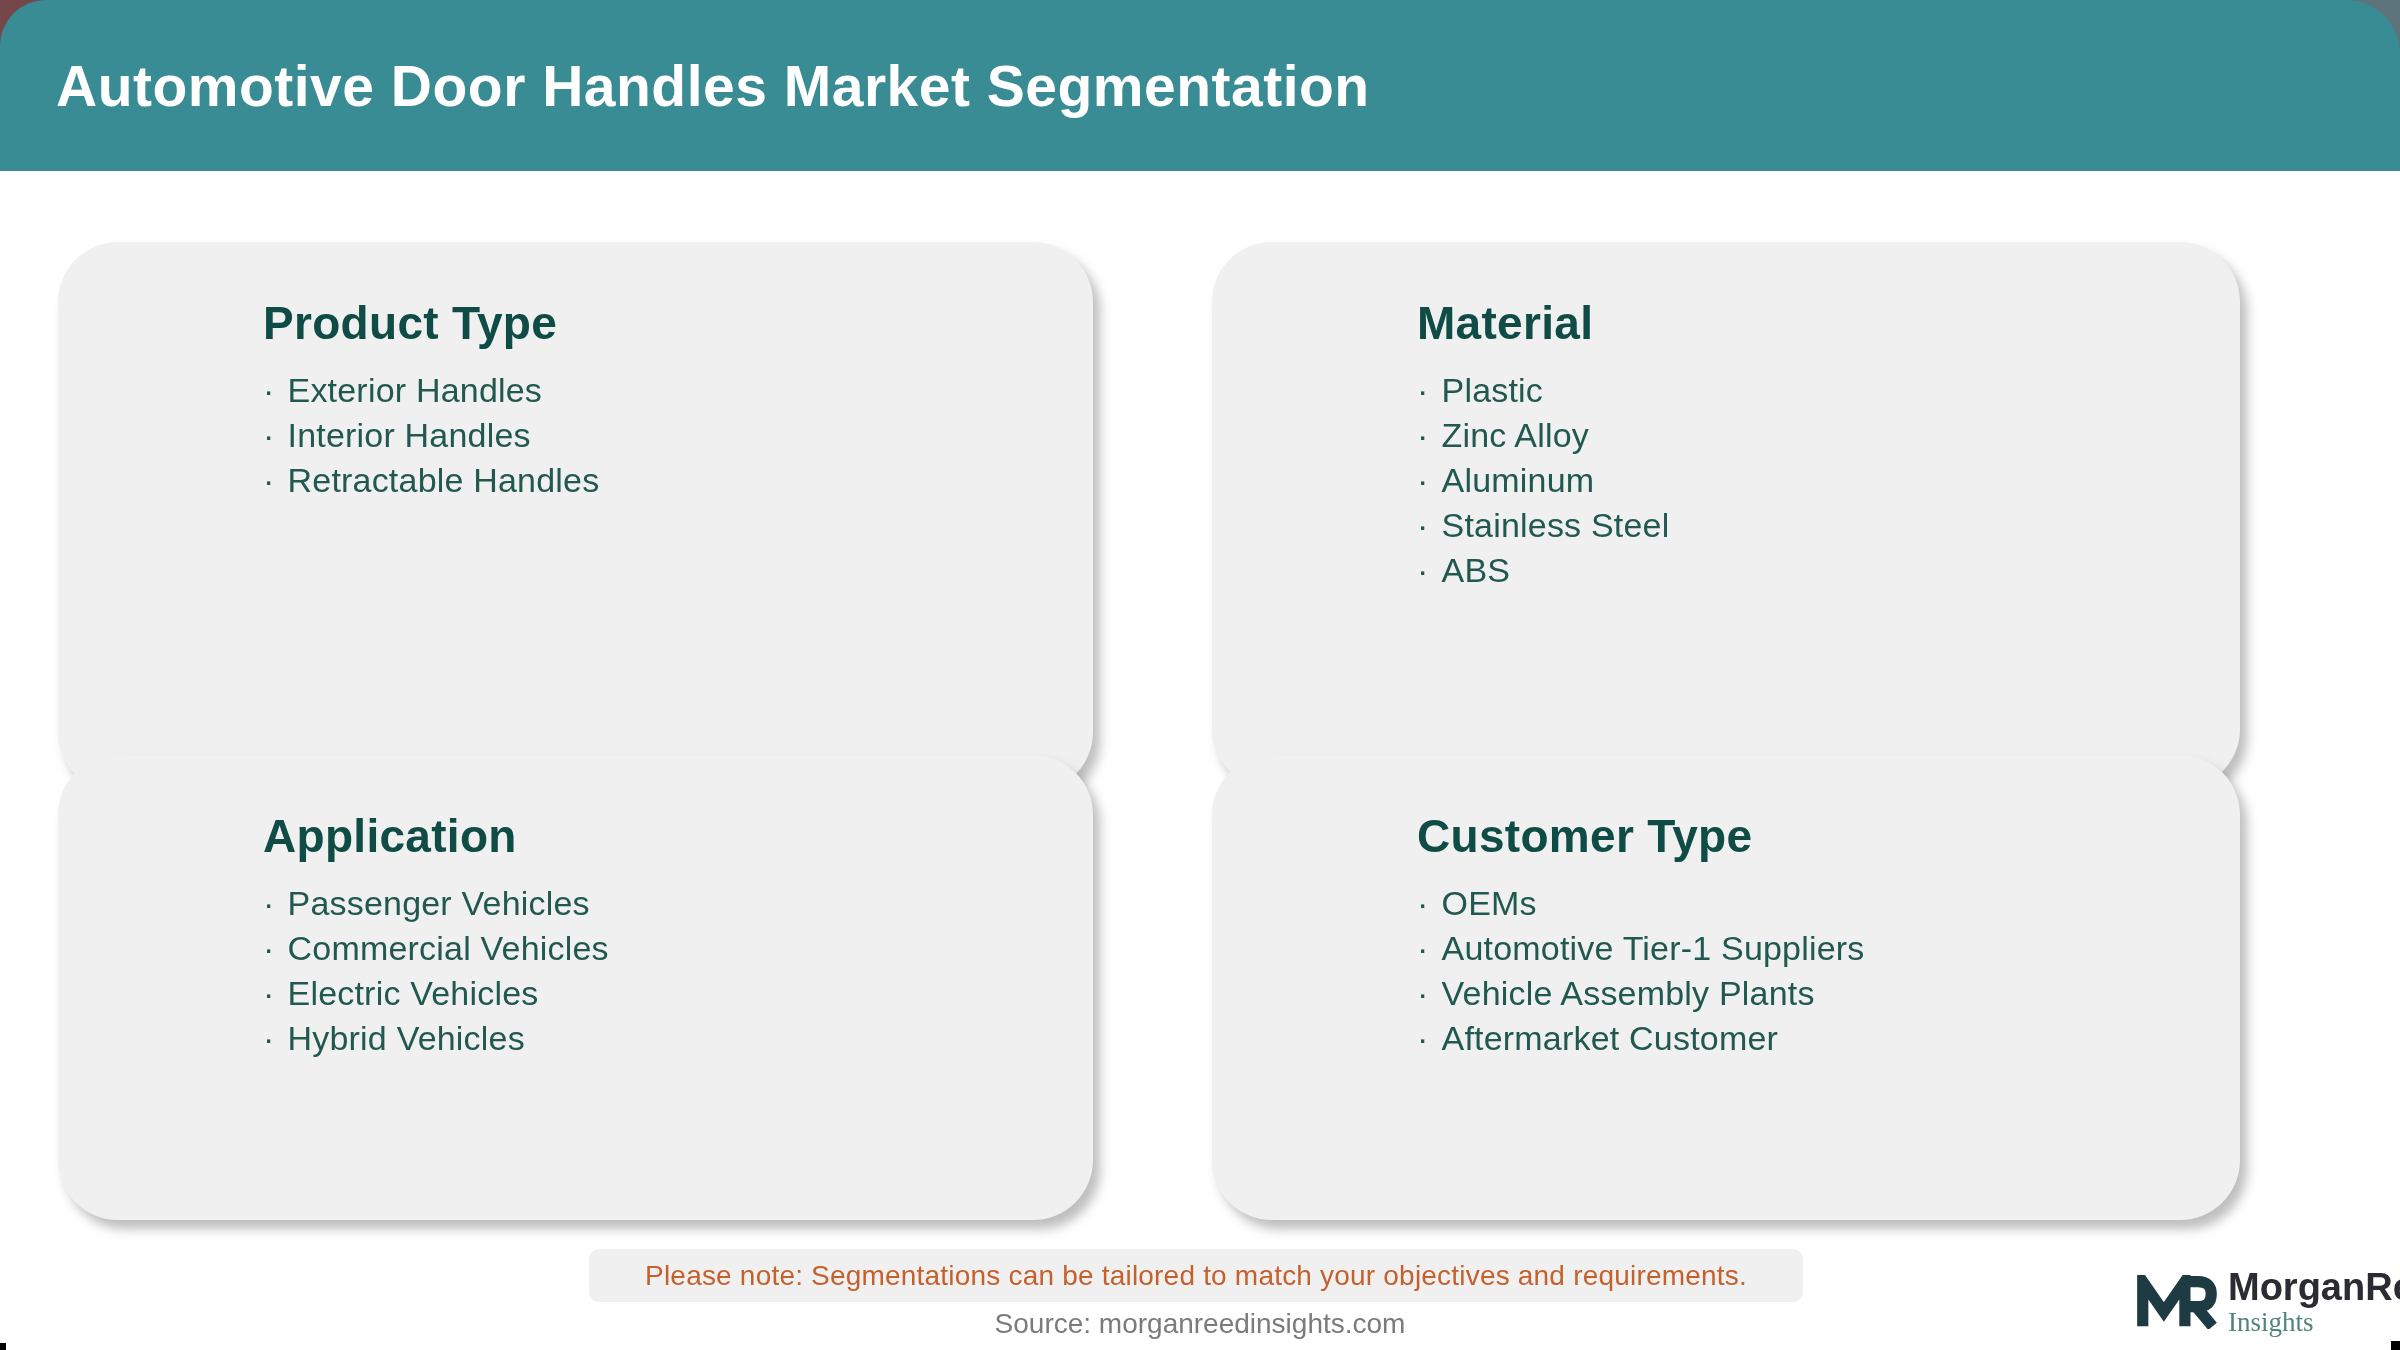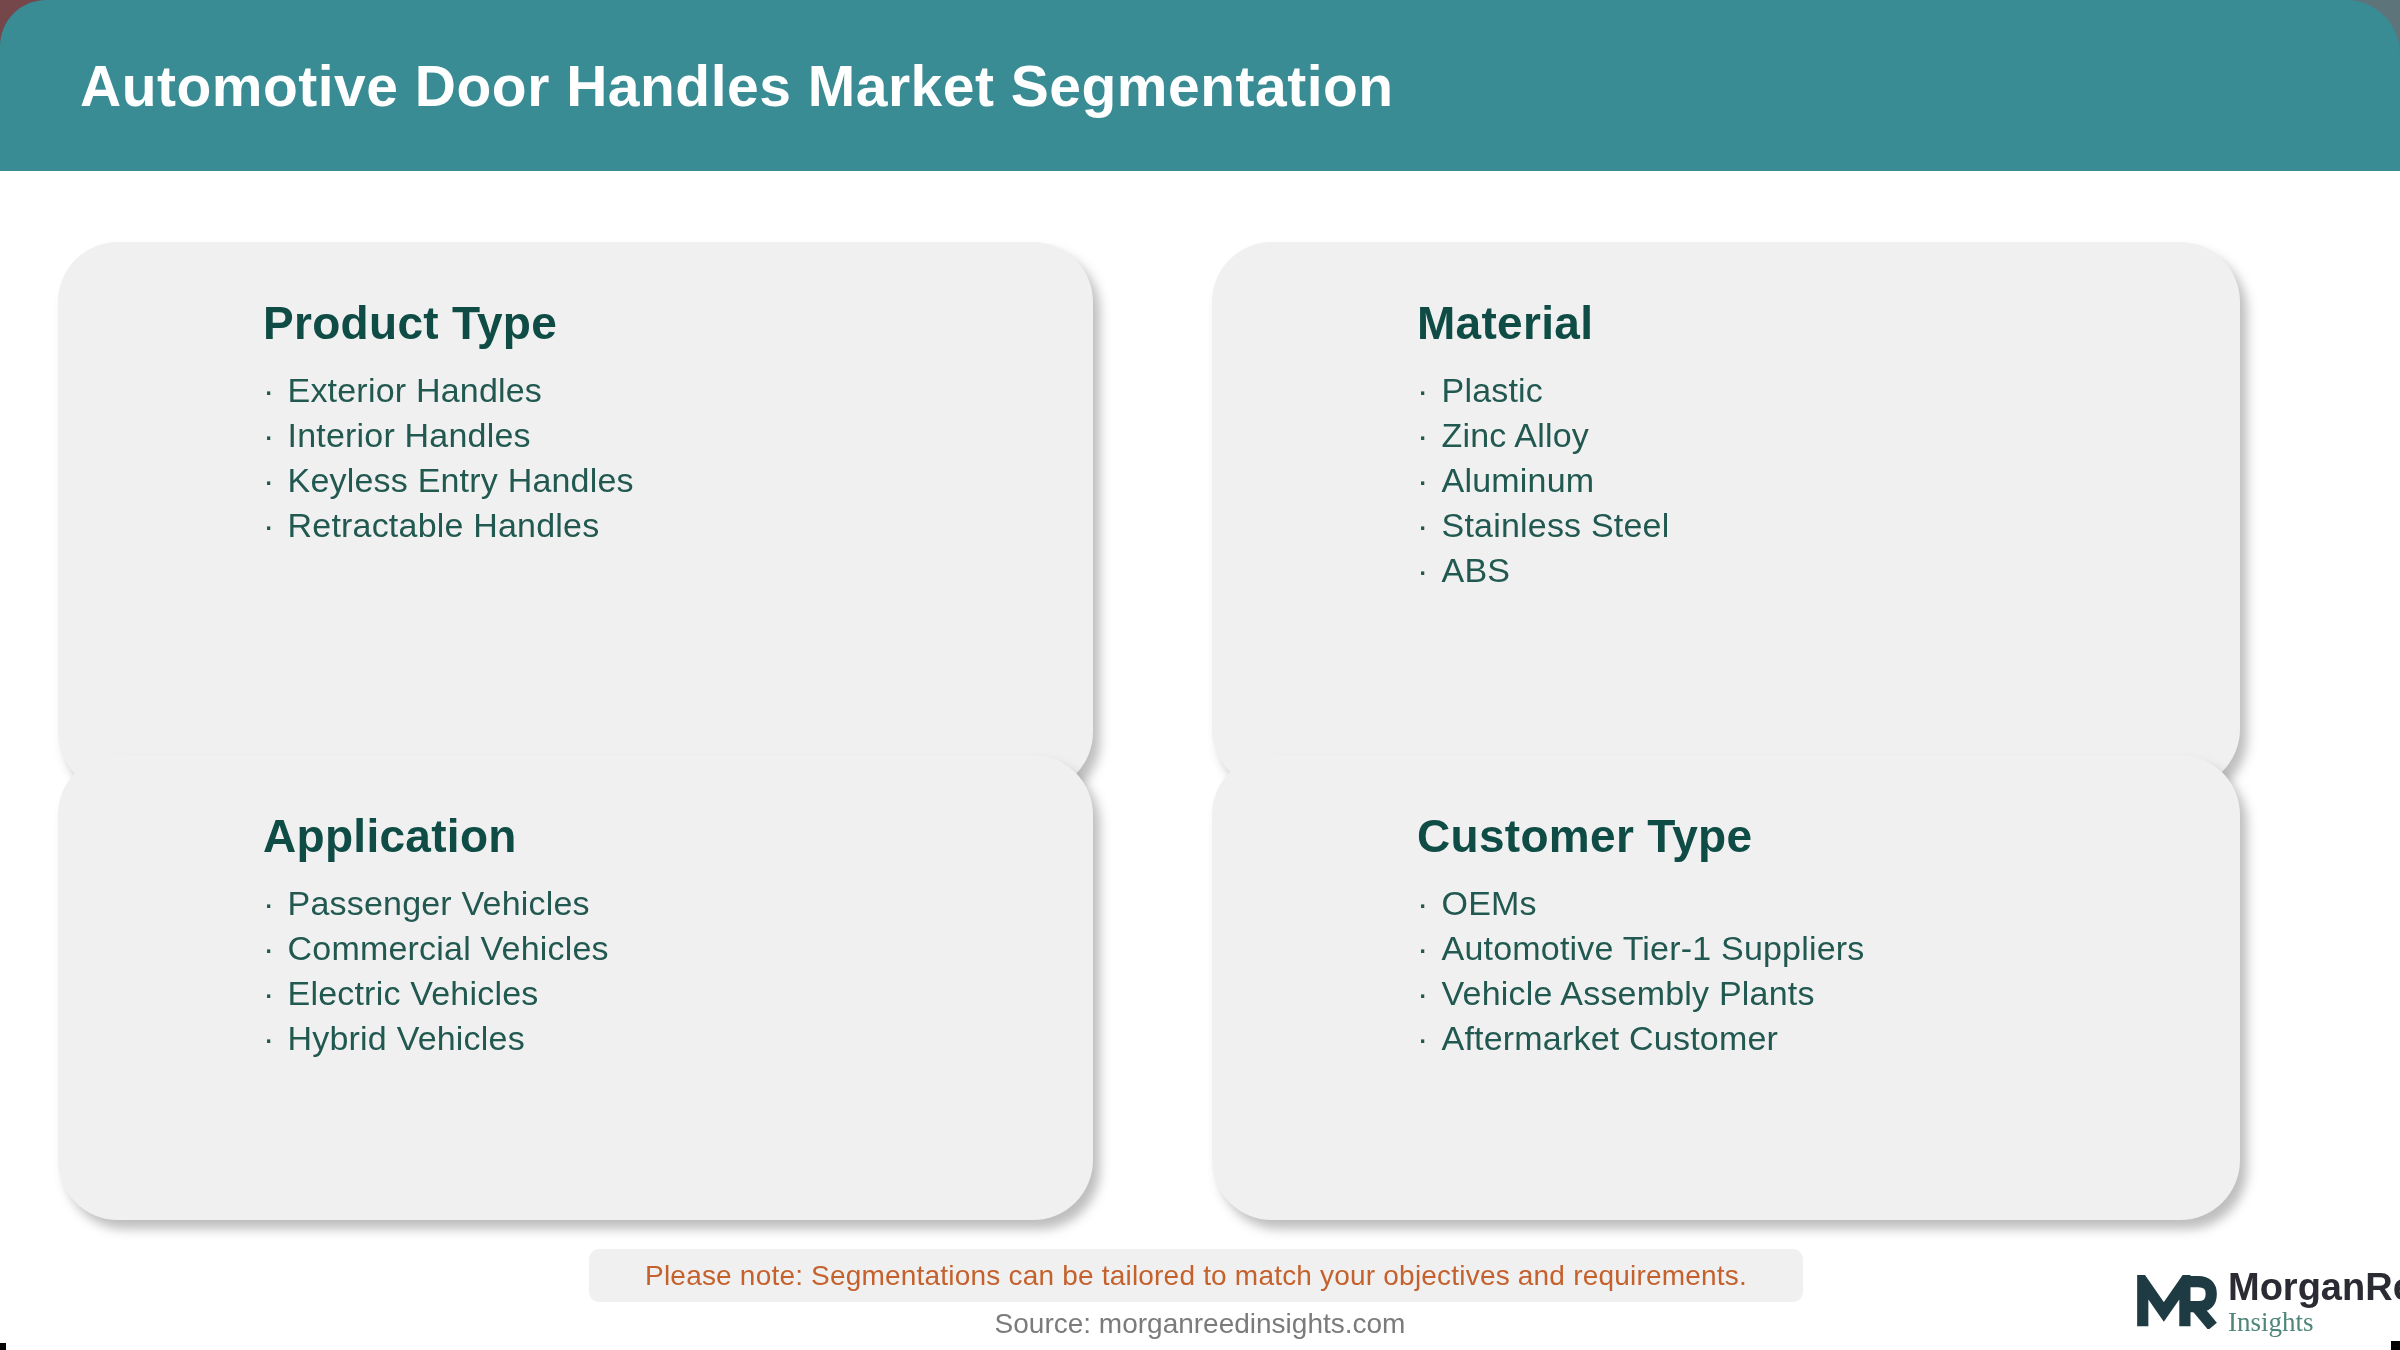--- a/index.html
+++ b/index.html
@@ -26,21 +26,21 @@
   .corner-bg{position:absolute;top:0;width:80px;height:80px;z-index:0;}
   .corner-bg.left{left:0;background:var(--corner-left);}
   .corner-bg.right{right:0;background:var(--corner-right);}
   .topbar{
     position:absolute;left:0;top:0;width:2400px;height:171px;
     background:var(--header-bg);
     border-radius:46px 54px 0 0;
     z-index:1;display:flex;align-items:center;
   }
   .topbar h1{
-    margin-left:80px;color:#ffffff;font-size:57px;font-weight:800;
+    margin-left:56px;color:#ffffff;font-size:57px;font-weight:800;
     letter-spacing:0.5px;
   }
 
   
   .card{
     position:absolute;background:var(--card-bg);border-radius:60px;
     box-shadow:7px 9px 11px rgba(110,110,110,0.45);
     padding:58px 60px 0 205px;z-index:1;
   }
   .card.c1{left:58px;  top:242px; width:1035px;height:550px;}
@@ -92,21 +92,20 @@
 
   <header class="topbar">
     <h1>Automotive Door Handles Market Segmentation</h1>
   </header>
 
   <section class="card c1">
     <h2>Product Type</h2>
     <ul>
         <li>Exterior Handles</li>
         <li>Interior Handles</li>
-        <li>Keyless Entry Handles</li>
         <li>Retractable Handles</li>
       </ul>
   </section>
 
   <section class="card c2">
     <h2>Material</h2>
     <ul>
         <li>Plastic</li>
         <li>Zinc Alloy</li>
         <li>Aluminum</li>

